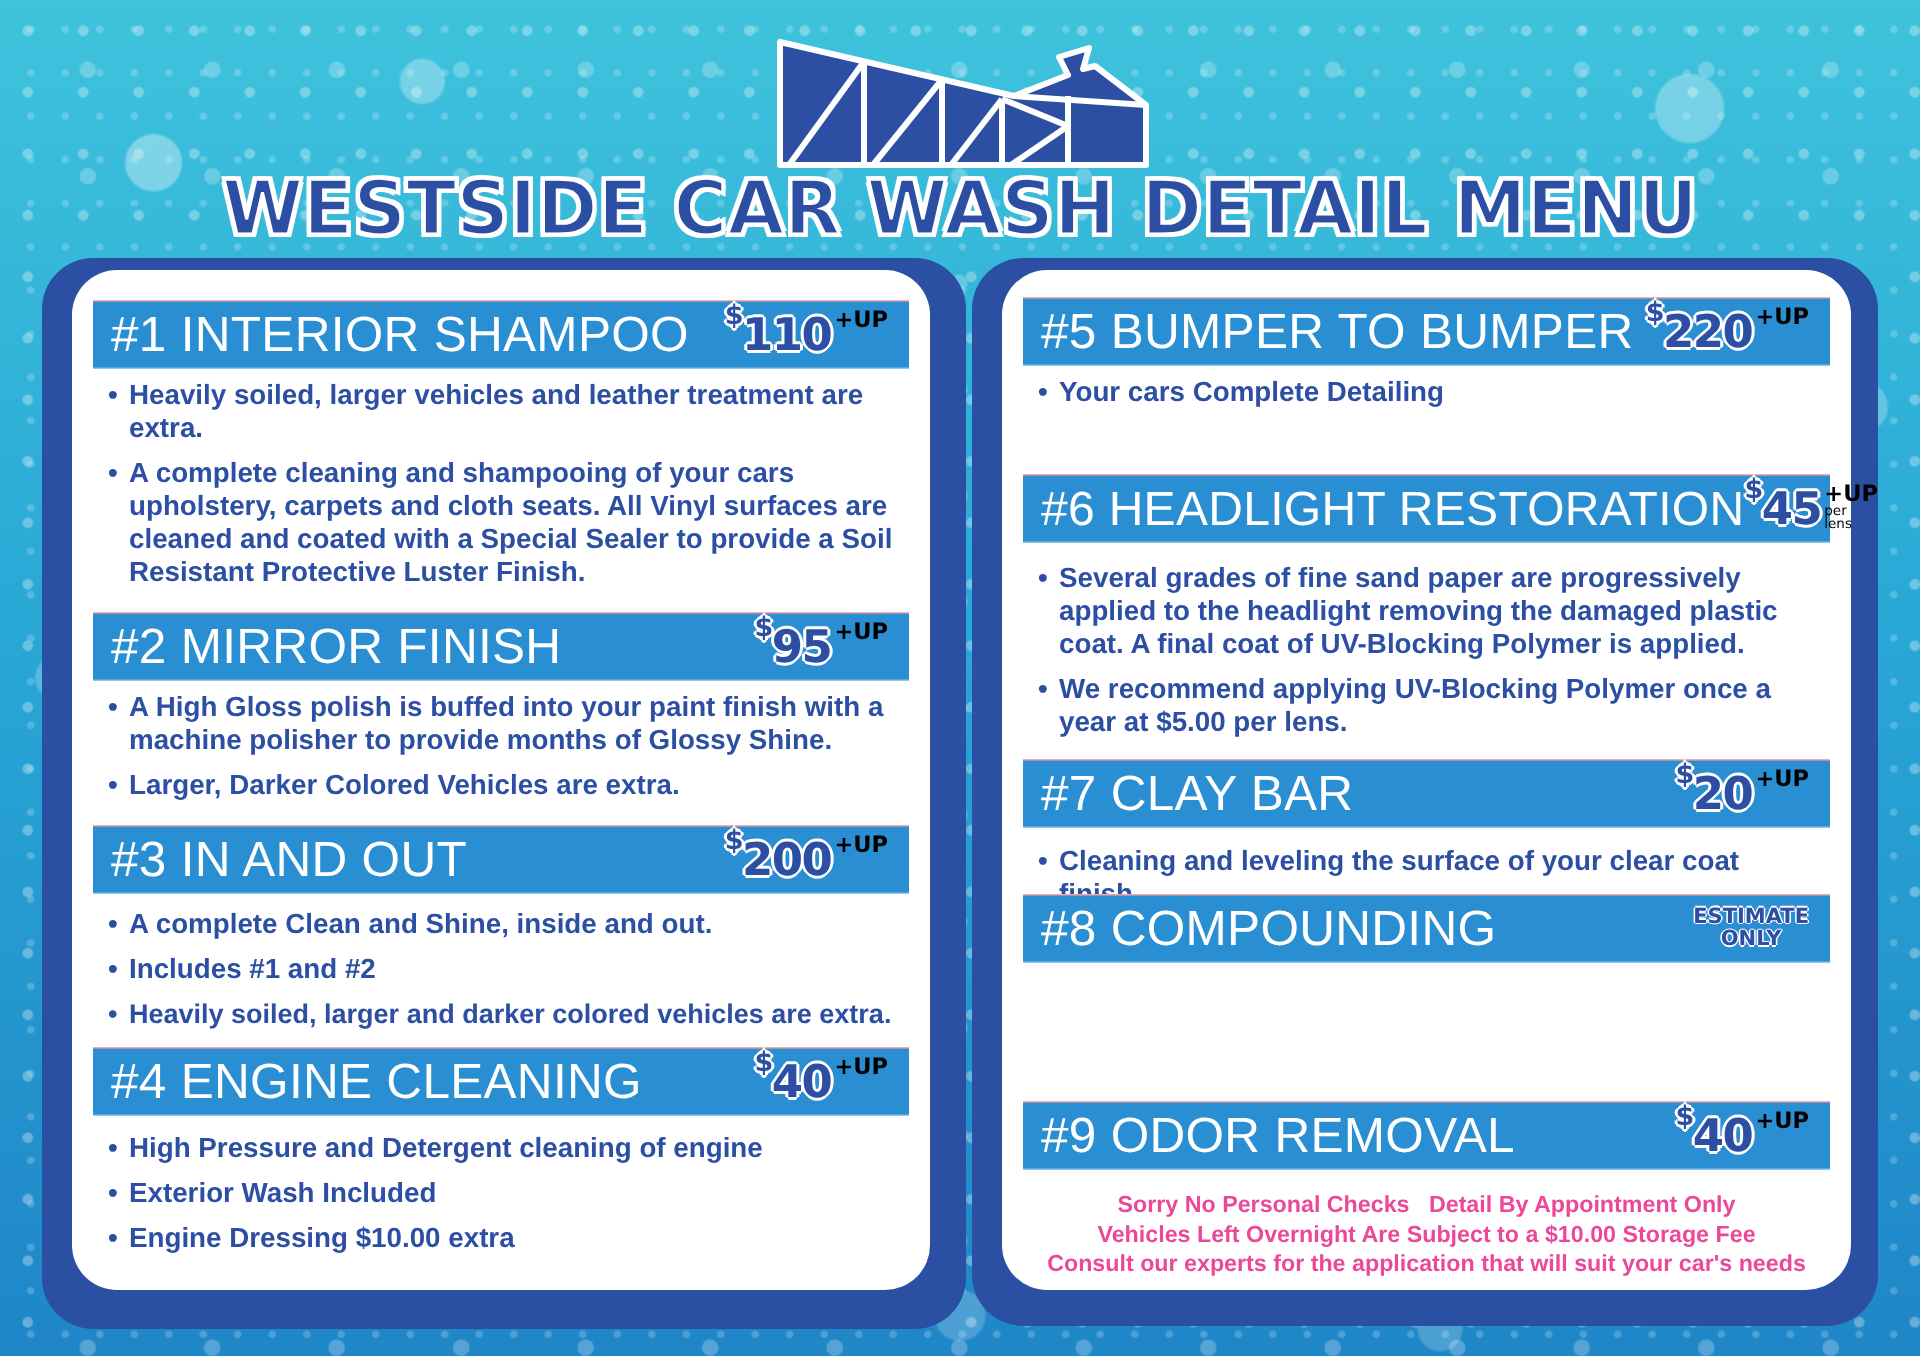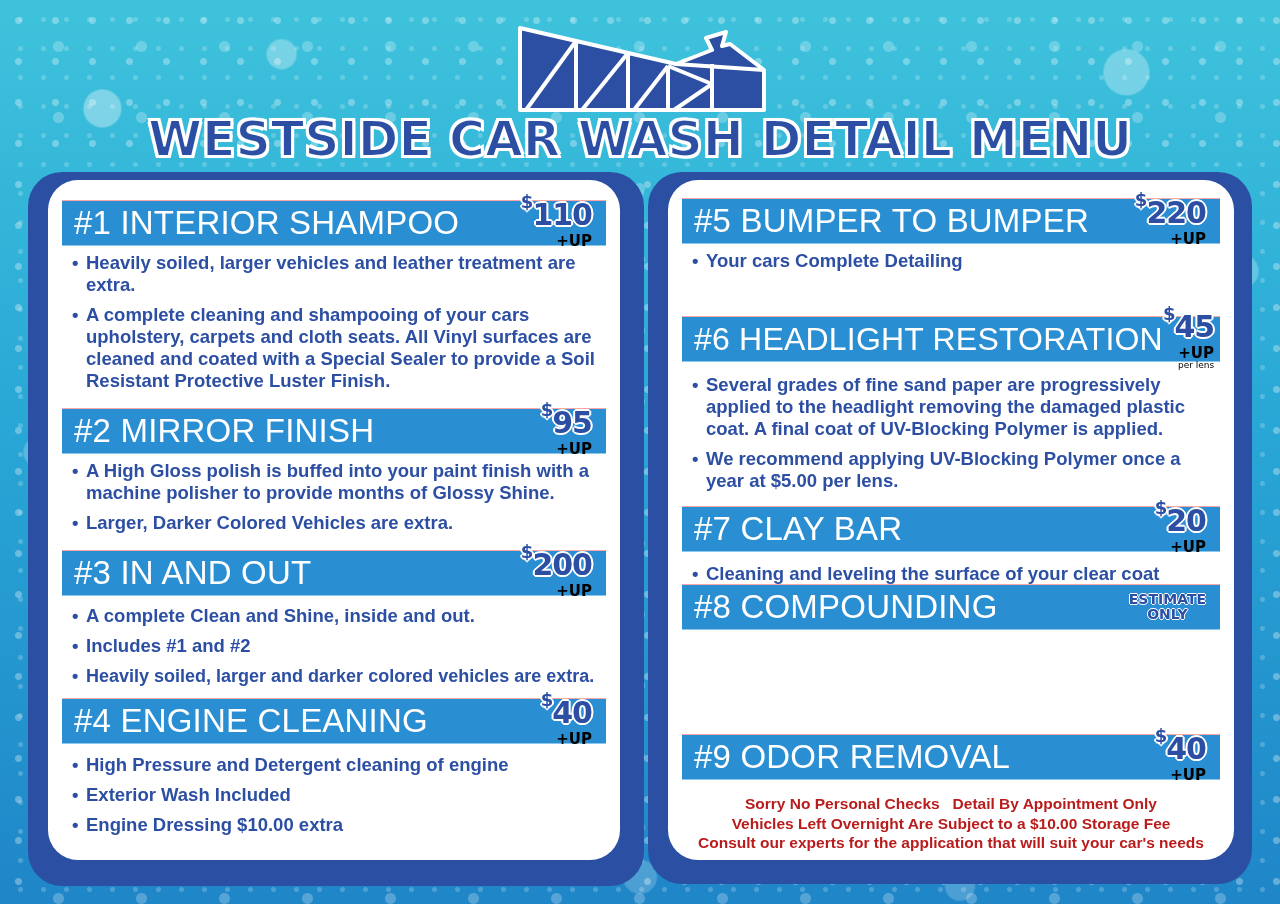--- a/index.html
+++ b/index.html
@@ -51,21 +51,21 @@
   .svc { position: absolute; left: 14px; right: 14px; }
   .bar {
     height: 46px; background: #2a8ed2; display: flex; align-items: center;
     justify-content: space-between; padding: 0 14px 0 12px;
     border-top: 1px solid #fca5a5; border-bottom: 1px solid #8cc6ea;
   }
   .bar-title {
     color: #ffffff; font-family: "Liberation Sans", sans-serif; font-size: 33px;
     white-space: nowrap; letter-spacing: 0.2px;
   }
-  .price { display: flex; align-items: flex-end; gap: 2px; flex-direction: column; }
+  .price { display: flex; align-items: flex-start; gap: 2px; }
   .price-amt {
     font-family: "DejaVu Sans", sans-serif; font-weight: bold; font-size: 30px; color: #2c4fa3;
     text-shadow: 2px 0 0 #fff, -2px 0 0 #fff, 0 2px 0 #fff, 0 -2px 0 #fff, 1px 1px 0 #fff, -1px -1px 0 #fff, 1px -1px 0 #fff, -1px 1px 0 #fff;
     letter-spacing: -1px;
   }
   .price-sym { font-size: 18px; vertical-align: top; position: relative; top: -6px; }
   .price-up {
     font-family: "DejaVu Sans", sans-serif; font-weight: bold; font-size: 15px; color: #000000;
     display: flex; flex-direction: column; align-items: center; line-height: 1;
   }
@@ -79,21 +79,21 @@
   ul.bullets li {
     position: relative; padding-left: 14px; color: #2c4fa3;
     font-family: "Liberation Sans", sans-serif; font-weight: bold; font-size: 18.5px;
     line-height: 22px; margin-bottom: 8px;
   }
   ul.bullets li::before {
     content: "•"; position: absolute; left: 0; top: 0;
   }
   .footer {
     position: absolute; left: 0; right: 0; top: 614px; text-align: center;
-    color: #b91c1c; font-family: "Liberation Sans", sans-serif; font-weight: bold;
+    color: #ec4899; font-family: "Liberation Sans", sans-serif; font-weight: bold;
     font-size: 15.5px; line-height: 19.5px;
   }
 </style>
 </head>
 <body>
 
 <div class="drops"></div>
 
 <svg class="logo" viewBox="0 0 252 88">
   <polygon points="4,4 4,86 248,86 248,46 214,20 206,22 210,8 190,14 196,26 160,40 4,4" fill="#2c4fa3" stroke="#ffffff" stroke-width="4" stroke-linejoin="round"></polygon>
@@ -226,21 +226,21 @@
           <span class="price-up">
               <span>+UP</span>
             </span>
         </span>
       </div>
       <ul class="bullets" style="padding-top:11px;">
         <li>Cleaning and leveling the surface of your clear coat finish.</li>
       </ul>
     </div>
 
-    <div class="svc" style="top:404px;">
+    <div class="svc" style="top:416px;">
       <div class="bar">
         <span class="bar-title">#8 COMPOUNDING</span>
         <span class="estimate">
           <div>ESTIMATE</div>
           <div>ONLY</div>
         </span>
       </div>
     </div>
 
     <div class="svc" style="top:554px;">

